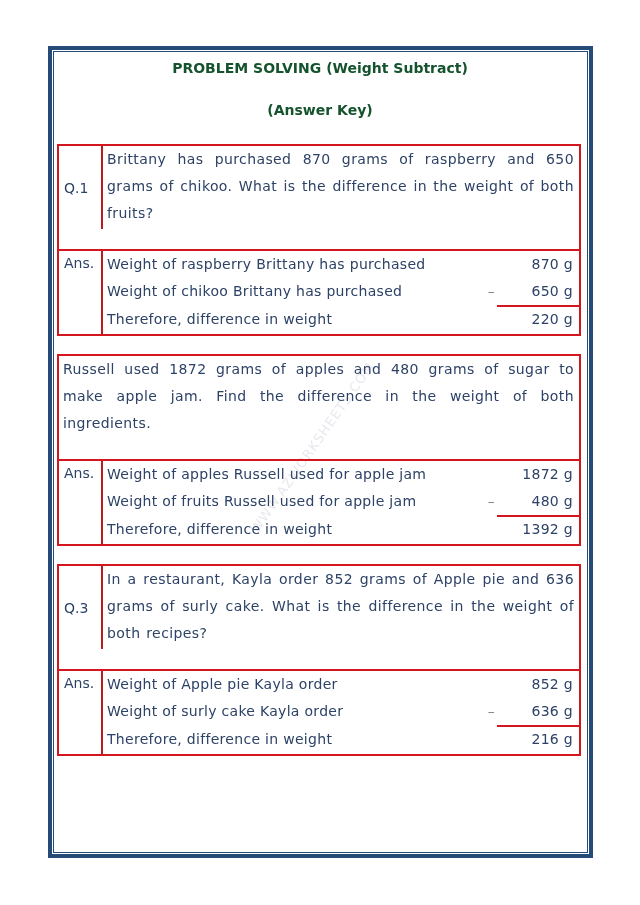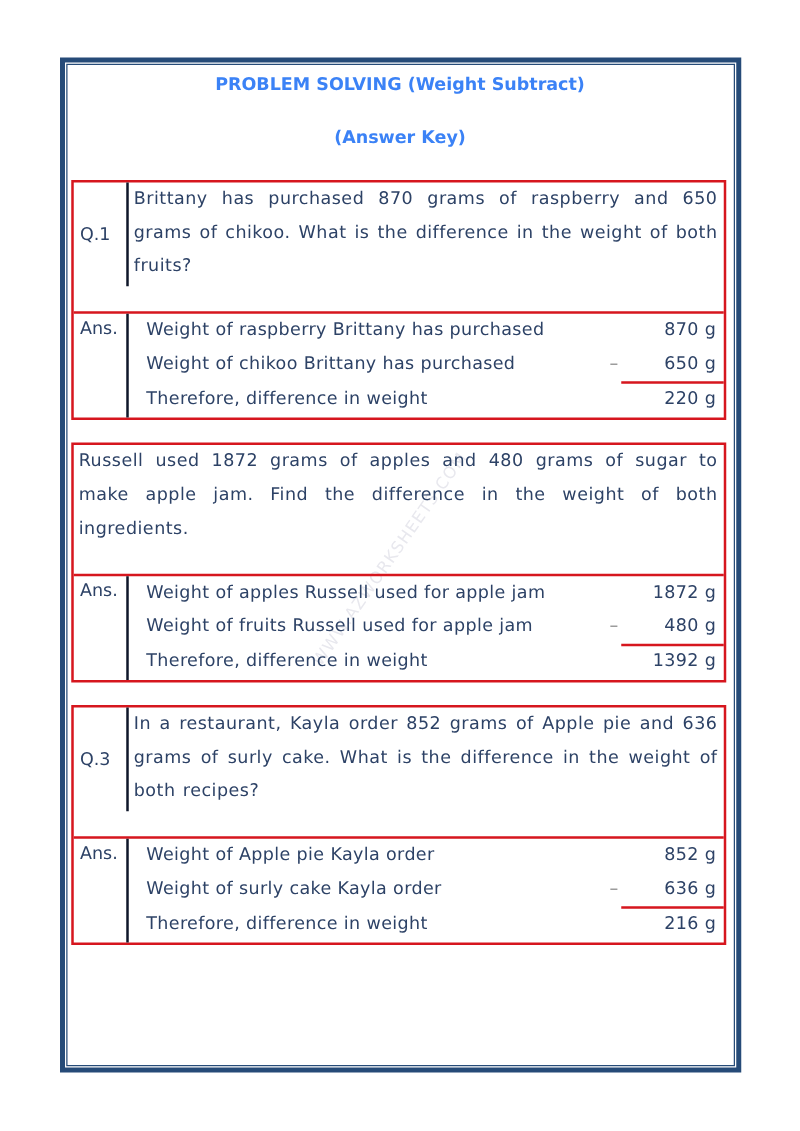--- a/index.html
+++ b/index.html
@@ -3,34 +3,34 @@
 <meta charset="utf-8">
 <style>
   html, body { margin:0; padding:0; background:#ffffff; }
   body { width:640px; height:905px; position:relative; overflow:hidden;
          font-family:"DejaVu Sans", sans-serif; color:#2d4266; }
   .frame-outer { position:absolute; left:48px; top:46px; width:537px; height:804px;
                  border:4px solid #264b78; }
   .frame-inner { position:absolute; left:53px; top:51px; width:533px; height:800px;
                  border:1px solid #264b78; }
   .title { position:absolute; left:52px; width:536px; text-align:center;
-           font-weight:bold; font-size:14px; color:#3b82f6; }
+           font-weight:bold; font-size:14px; color:#14532d; }
   .t1 { top:60px; }
   .t2 { top:102px; }
   .qbox { position:absolute; left:57px; width:524px; border:2px solid #d6161e; box-sizing:border-box; }
   .row { position:relative; display:flex; }
   .row + .row { border-top:2px solid #d6161e;margin-top:20px; }
-  .lab { width:44px; border-right:2px solid #0f172a; font-size:14px; padding-left:5px;
+  .lab { width:44px; border-right:2px solid #b91c1c; font-size:14px; padding-left:5px;
          box-sizing:border-box; display:flex; }
   .qrow .lab { align-items:center; }
   .arow .lab { align-items:flex-start; padding-top:4px; }
   .qtext { flex:1; font-size:14px; line-height:27px; padding:0 5px 0 4px; text-align:justify;
            letter-spacing:0.4px; word-spacing:1px; }
   .ans { flex:1; position:relative; font-size:14px; }
-  .aline { position:relative; height:27px; line-height:27px; padding-left:14px; letter-spacing:0.3px; }
+  .aline { position:relative; height:27px; line-height:27px; padding-left:4px; letter-spacing:0.3px; }
   .aline .v { position:absolute; right:6px; top:0; }
   .aline .m { position:absolute; right:84px; top:0; color:#8a8a8a; }
   .aline.total { height:29px; line-height:29px; }
   .uline { position:absolute; right:0; width:82px; height:2px; background:#d6161e; }
   .watermark { position:absolute; left:210px; top:440px; transform:rotate(-55deg);
                font-size:13px; color:#e8e8ee; letter-spacing:1px; white-space:nowrap; pointer-events:none; }
 </style>
 </head>
 <body>
 

